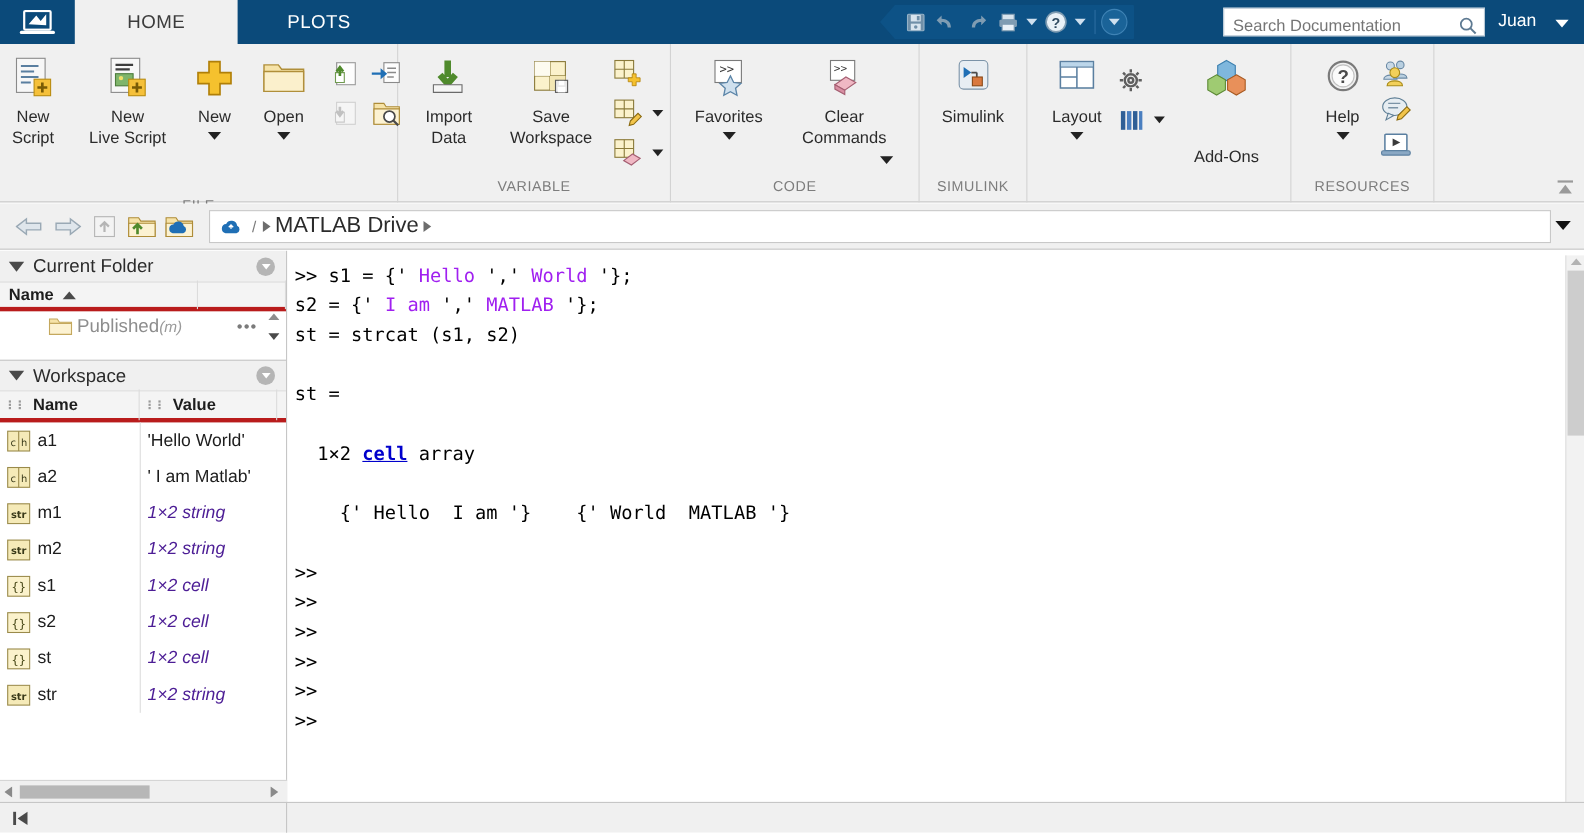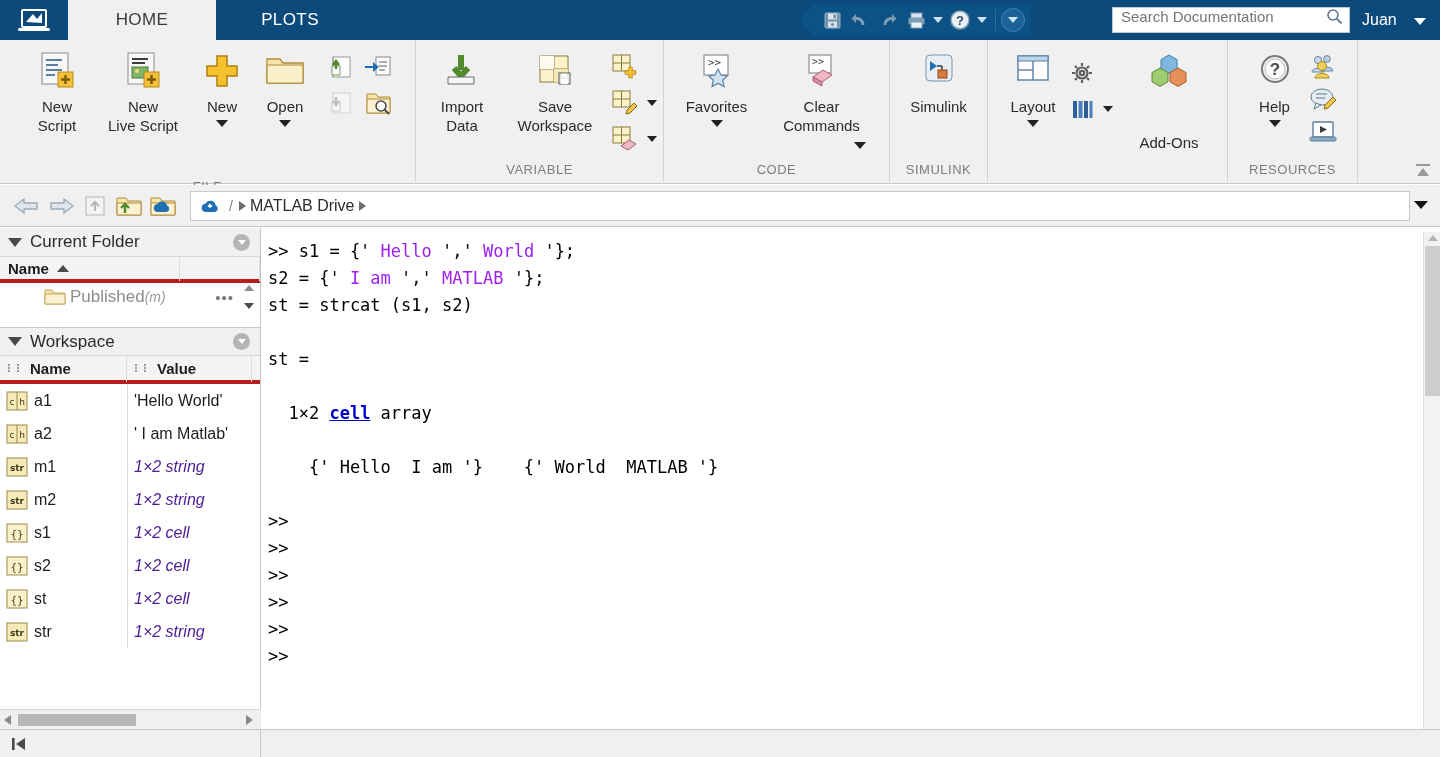--- a/index.html
+++ b/index.html
@@ -49,21 +49,21 @@
     border-right: 5px solid transparent; border-top: 6px solid #cfe0ef;
   }
   .qat-circle {
     width: 24px; height: 24px; border-radius: 50%;
     background: #1a6398; border: 1px solid #3f83b5;
     display: flex; align-items: center; justify-content: center;
   }
   .search-box {
     position: absolute; left: 1112px; top: 7px; width: 238px; height: 26px;
     background: #ffffff; border: 1px solid #b9c9d6;
-    display: flex; align-items: flex-start; padding: 0 6px 0 8px;
+    display: flex; align-items: flex-end; padding: 0 6px 0 8px;
   }
   .search-box input {
     flex: 1; border: none; outline: none; font-size: 15px;
     color: #8a8a8a; font-family: "Liberation Sans", sans-serif;
     background: transparent;
   }
   .user-name {
     position: absolute; left: 1362px; top: 11px;
     color: #ffffff; font-size: 16px;
   }
@@ -126,21 +126,21 @@
     position: absolute; top: 185px; left: 0; width: 1440px; height: 42px;
     background: #f0f0f0; border-bottom: 1px solid #c6c6c6;
     display: flex; align-items: center; padding-left: 10px;
   }
   .nav-ic { width: 34px; height: 30px; display: flex; align-items: center; justify-content: center; }
   .crumbbox {
     margin-left: 10px; flex: 1; height: 30px; margin-right: 30px;
     background: #ffffff; border: 1px solid #c8c8c8;
     display: flex; align-items: center; padding: 0 8px; gap: 4px;
   }
-  .crumb-txt { font-size: 16px; color: #2b2b2b; }
+  .crumb-txt { font-size: 20px; color: #2b2b2b; }
   .crumb-sep { font-size: 14px; color: #7a7a7a; padding: 0 2px; }
   .crumb-chev {
     width: 0; height: 0; border-top: 5px solid transparent;
     border-bottom: 5px solid transparent; border-left: 7px solid #6d6d6d;
   }
   .addr-caret {
     position: absolute; right: 12px; top: 16px;
     width: 0; height: 0; border-left: 7px solid transparent;
     border-right: 7px solid transparent; border-top: 8px solid #111;
   }
@@ -335,21 +335,21 @@
         <circle cx="7" cy="7" r="5" fill="none" stroke="#5e7a92" stroke-width="1.6"></circle>
         <line x1="10.6" y1="10.6" x2="15.5" y2="15.5" stroke="#5e7a92" stroke-width="1.8"></line>
       </svg>
     </div>
     <div class="user-name">Juan</div>
     <div class="user-caret"></div>
   </div>
 
   <div class="ribbon">
 
-    <div class="rgroup" style="width:416px;gap:44px;">
+    <div class="rgroup" style="width:362px;gap:44px;">
       <div class="rgroup-body">
         <div class="bigbtn">
           <div class="ic">
             <svg width="44" height="42" viewBox="0 0 44 42">
               <rect x="7" y="3" width="26" height="31" fill="#f7f7f7" stroke="#8a8a8a"></rect>
               <line x1="11" y1="10" x2="27" y2="10" stroke="#5a7fa0" stroke-width="2"></line>
               <line x1="11" y1="15" x2="23" y2="15" stroke="#5a7fa0" stroke-width="2"></line>
               <line x1="11" y1="20" x2="27" y2="20" stroke="#5a7fa0" stroke-width="2"></line>
               <line x1="11" y1="25" x2="20" y2="25" stroke="#5a7fa0" stroke-width="2"></line>
               <rect x="23" y="22" width="15" height="15" fill="#f5c03a" stroke="#b98c10"></rect>

